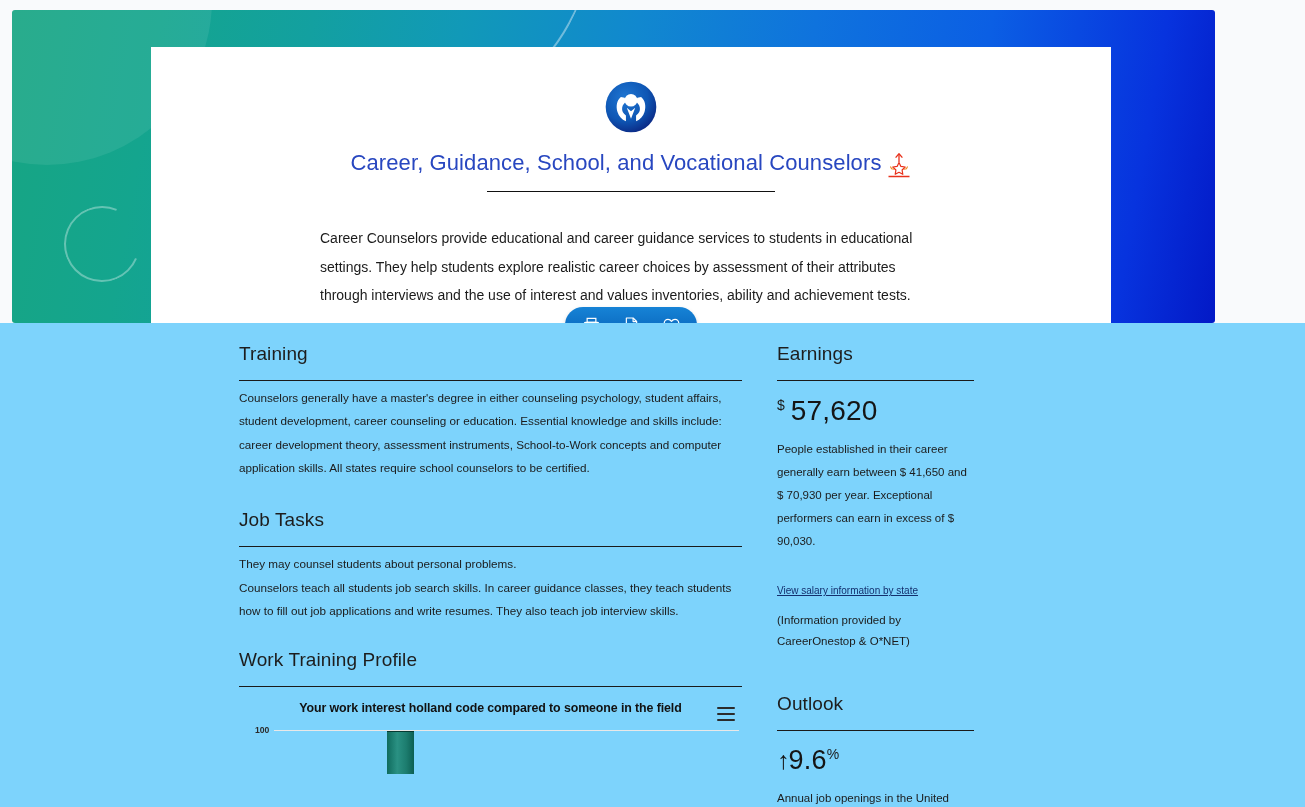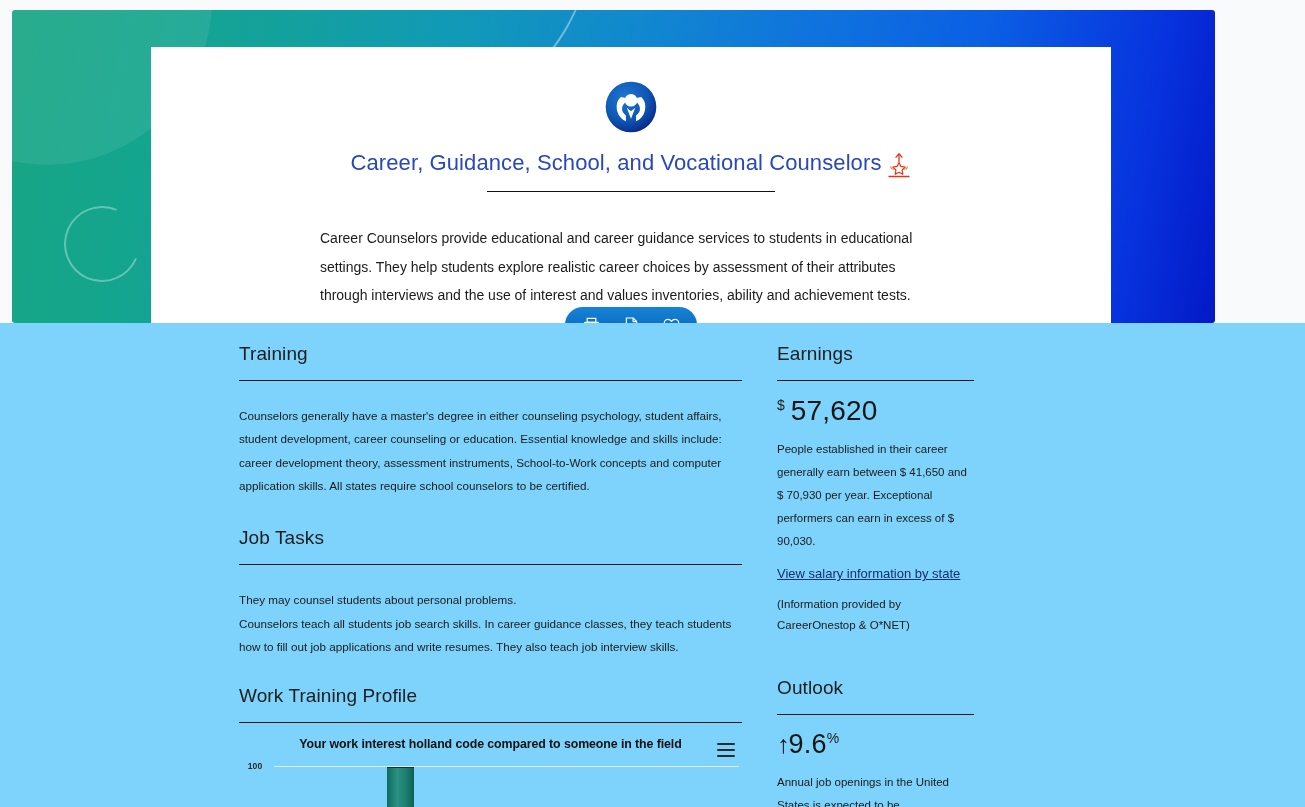--- a/index.html
+++ b/index.html
@@ -202,21 +202,21 @@
   .section-rule {
     border-top: 1.2px solid #1a1a1a;
     margin-top: 14px;
   }
   .body-text {
     font-size: 11.7px;
     line-height: 2.0;
     color: #1b1b1b;
     margin: 0;
   }
-  .left-block { margin-top: 23px; }
+  .left-block { margin-top: 5px; }
   .left-block p + p { margin-top: 0; }
   .gap-lg { margin-top: 29px; }
   .gap-md { margin-top: 26px; }
 
   
   .big-figure {
     display: flex;
     align-items: baseline;
     gap: 6px;
     margin-top: 14px;
@@ -234,22 +234,22 @@
     letter-spacing: 0.2px;
   }
   .right-para {
     font-size: 11.5px;
     line-height: 2.0;
     color: #1b1b1b;
     margin-top: 11px;
   }
   .salary-link {
     display: inline-block;
-    margin-top: 2px;
-    font-size: 13px;
+    margin-top: 21px;
+    font-size: 10px;
     color: #14306e;
     text-decoration: underline;
     cursor: pointer;
   }
   .source-note {
     font-size: 11.5px;
     line-height: 1.85;
     color: #1b1b1b;
   }
   .outlook-figure {
@@ -317,23 +317,23 @@
   }
   .gridline {
     position: absolute;
     left: 35px;
     right: 3px;
     height: 1px;
     background: #e8e8e8;
   }
   .ytick {
     position: absolute;
-    left: 4px;
+    left: 16px;
     width: 24px;
-    text-align: center;
+    text-align: left;
     font-size: 8.6px;
     font-weight: bold;
     color: #2b2b2b;
     transform: translateY(-5px);
   }
   .bar {
     position: absolute;
     background: linear-gradient(90deg, #0f6b5d 0%, #2a9183 38%, #1c7c6e 72%, #0d5f52 100%);
     border-top: 1.5px solid #063a32;
   }

